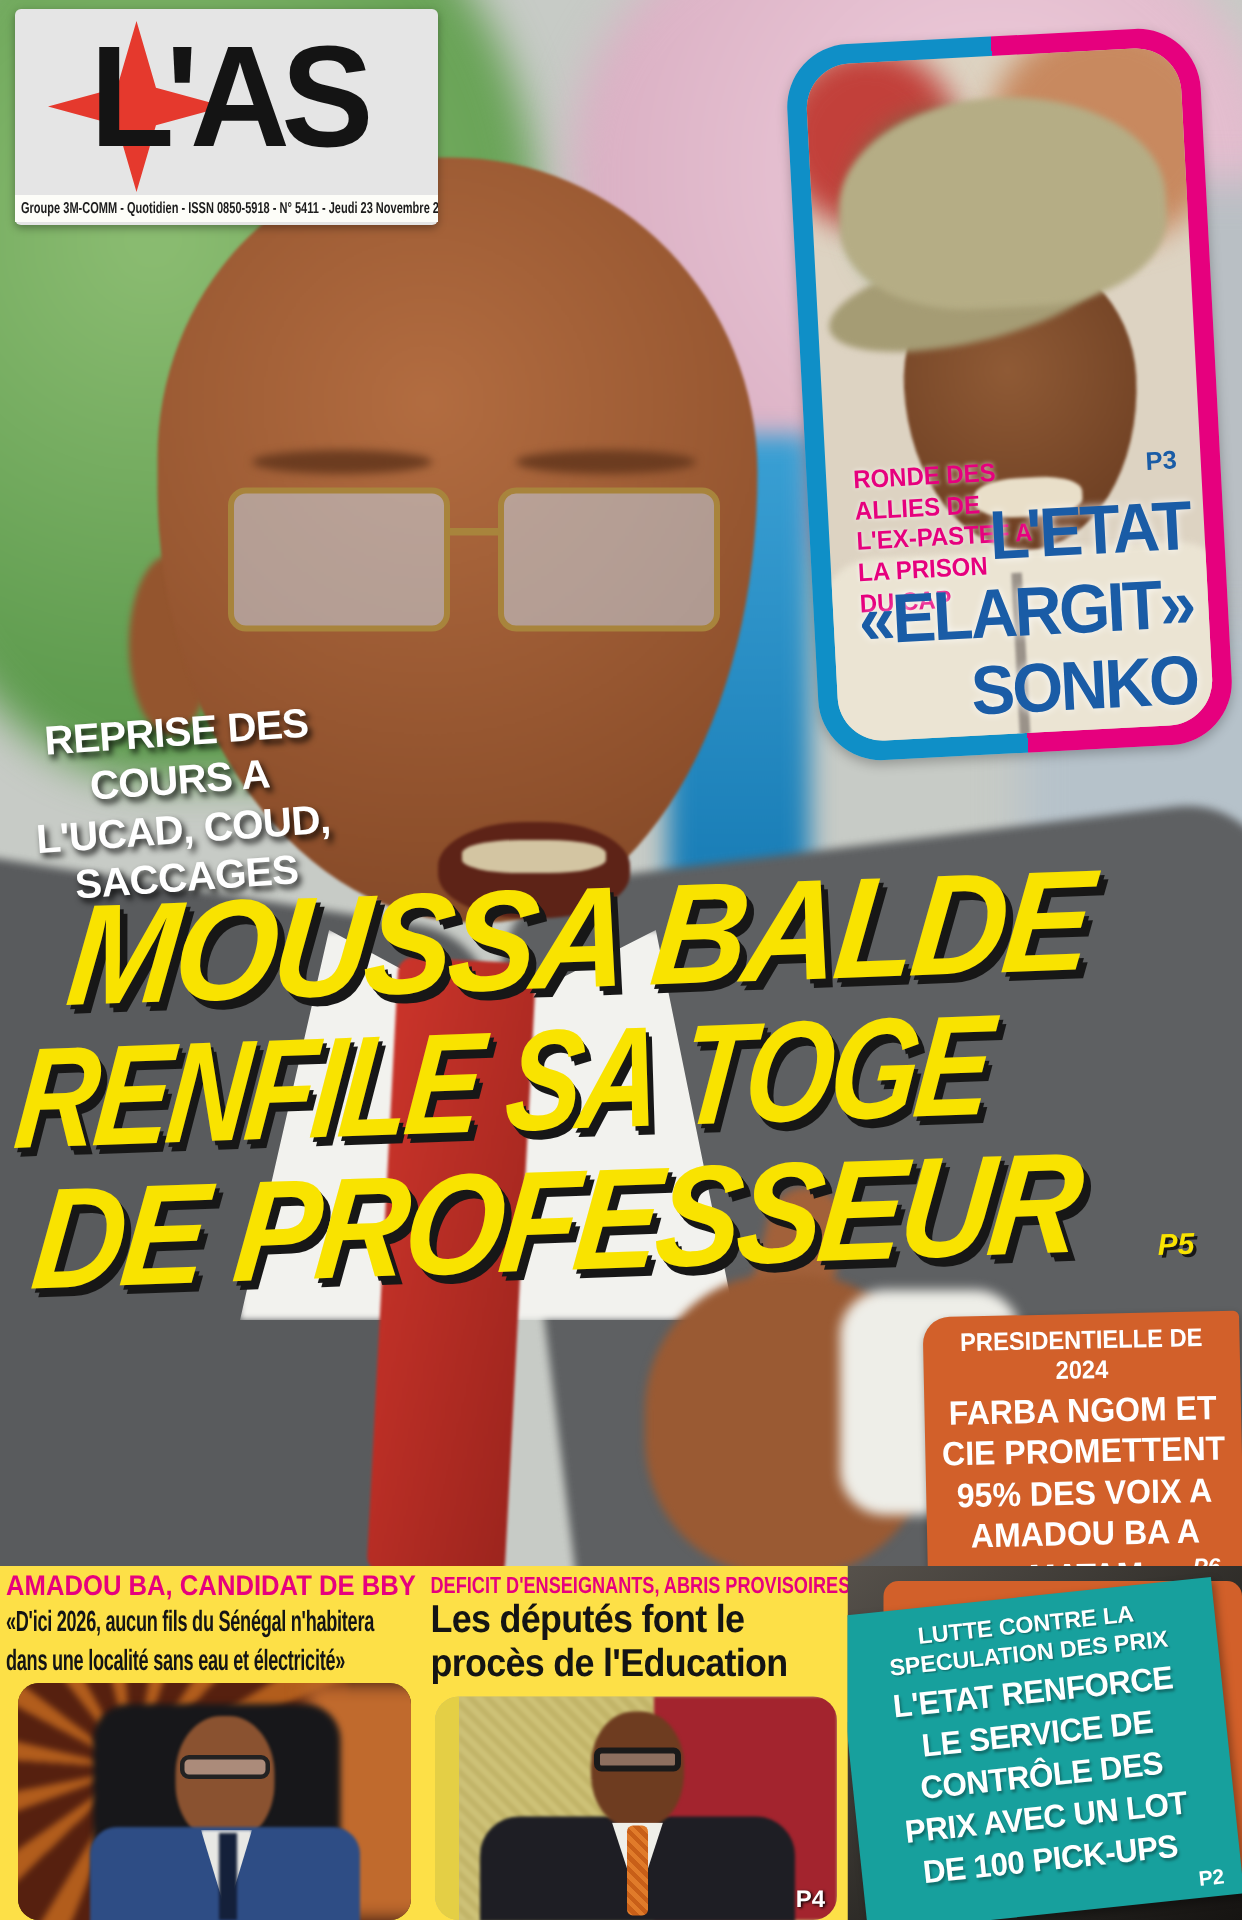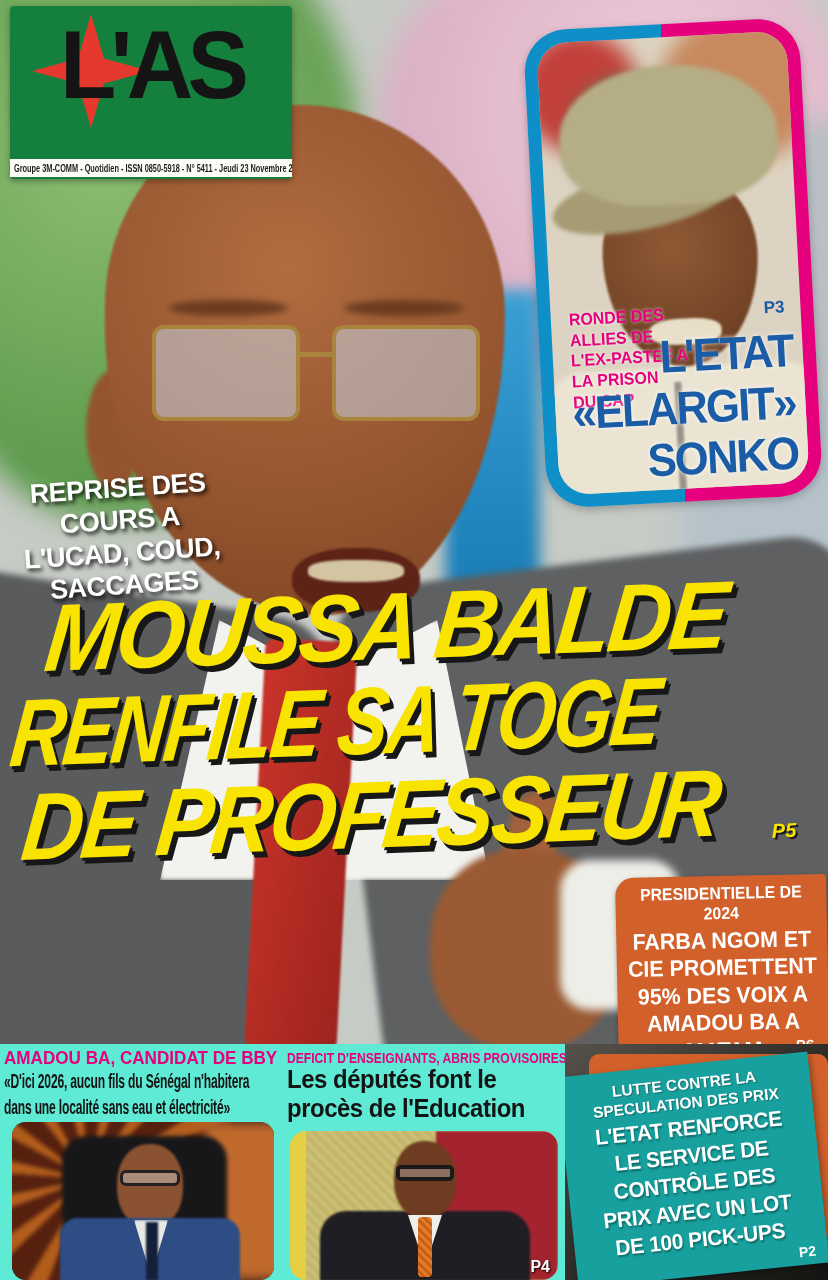--- a/index.html
+++ b/index.html
@@ -38,21 +38,21 @@
   .suit-left{left:-120px;top:590px;width:420px;height:520px;background:#595b5d;filter:blur(3px);
              transform:rotate(9deg);border-radius:60px;}
   .suit-right{left:360px;top:560px;width:520px;height:560px;background:#5e6062;filter:blur(3px);
               transform:rotate(-7deg);border-radius:60px;}
   .hand{left:430px;top:850px;width:190px;height:200px;border-radius:45%;background:#9a5a33;filter:blur(3px);}
   .finger{left:500px;top:790px;width:52px;height:150px;border-radius:26px;background:#a2613a;
           filter:blur(3px);transform:rotate(14deg);}
   .cuff{left:560px;top:860px;width:120px;height:150px;border-radius:30px;background:#eeeee8;filter:blur(4px);}
 
   
-  .masthead{left:10px;top:6px;width:282px;height:173px;background:#15803d;border-radius:4px;
+  .masthead{left:10px;top:6px;width:282px;height:144px;background:#e5e5e5;border-radius:4px;
             box-shadow:0 2px 6px rgba(0,0,0,.35);}
   .logo-star{left:22px;top:8px;width:118px;height:114px;background:#e5392d;
              clip-path:polygon(50% 0%,61% 39%,100% 50%,61% 61%,50% 100%,39% 61%,0% 50%,39% 39%);}
   .logo-text{left:50px;top:0px;width:232px;font-size:96px;font-weight:900;color:#141414;
              letter-spacing:-6px;transform:scaleX(.96);transform-origin:0 0;line-height:118px;}
   .info-strip{left:0;bottom:2px;width:282px;height:18px;background:#fdfdf8;overflow:hidden;}
   .info-text{left:4px;top:3px;width:396px;font-size:10.5px;font-weight:700;color:#1c1c1c;
              transform:scaleX(.70);transform-origin:0 0;white-space:nowrap;}
 
   
@@ -106,21 +106,21 @@
              border-radius:18px 4px 4px 24px;transform:rotate(-1.2deg);padding-top:8px;
              box-shadow:0 2px 5px rgba(0,0,0,.3);}
   .matam-kicker{width:100%;text-align:center;font-size:17px;font-weight:800;color:#fff;
                 transform:scaleX(.93);transform-origin:50% 0;}
   .matam-headline{width:100%;text-align:center;font-size:22.5px;font-weight:900;color:#fff;
                   line-height:1.22;white-space:pre-line;margin-top:3px;
                   transform:scaleX(.95);transform-origin:50% 0;}
   .matam-pref{right:16px;bottom:13px;font-size:15px;font-weight:700;font-style:italic;color:#fff;}
 
   
-  .bottom-band{left:0;top:1044px;width:828px;height:236px;background:#5eead4;}
+  .bottom-band{left:0;top:1044px;width:828px;height:236px;background:#fde047;}
   .kicker-pink{color:#e6007e;font-weight:900;white-space:nowrap;}
   .col1-kicker{left:4px;top:3px;font-size:19px;transform:scaleX(.90);transform-origin:0 0;}
   .col1-headline{left:4px;top:25px;width:440px;font-size:19.5px;font-weight:900;color:#141414;
                  line-height:1.32;white-space:pre-line;letter-spacing:-.3px;
                  transform:scaleX(.62);transform-origin:0 0;}
   .col1-photo{left:12px;top:78px;width:262px;height:158px;border-radius:14px;overflow:hidden;
               background:#2e1410;}
   .c1-rays{position:absolute;left:-40px;top:-60px;width:260px;height:260px;opacity:.85;filter:blur(2px);
            background:repeating-conic-gradient(from 10deg at 45% 45%,#c96a1f 0 9deg,#5d2310 9deg 24deg);}
   .c1-orange{position:absolute;right:-20px;top:0;width:90px;height:158px;background:#c06a2d;filter:blur(6px);}

